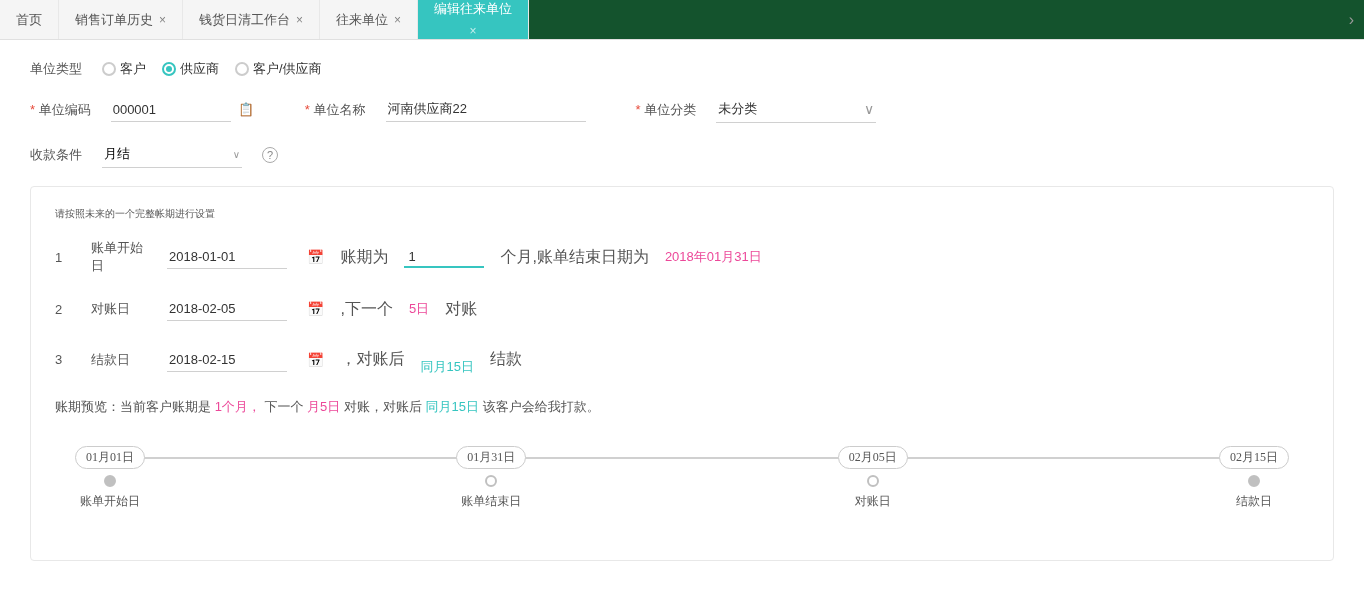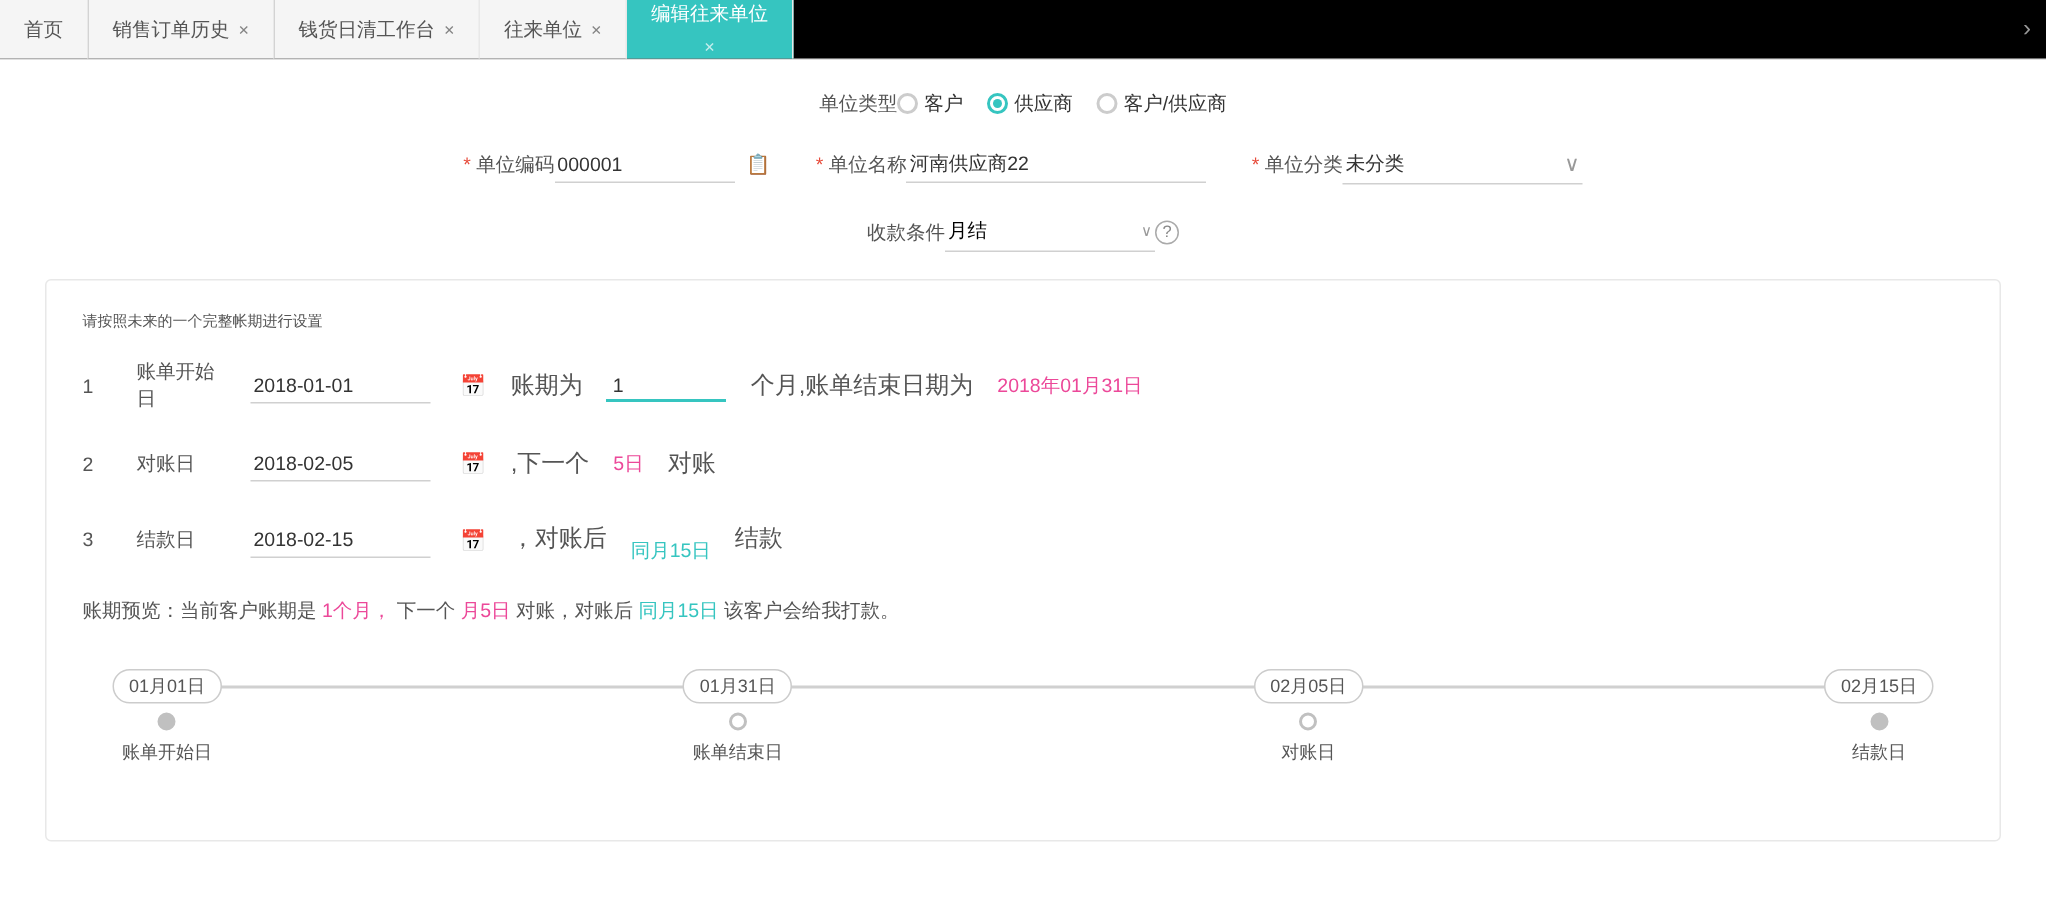--- a/index.html
+++ b/index.html
@@ -2,21 +2,21 @@
 <html><head>
   <meta charset="utf-8">
   <style>
     * { box-sizing: border-box; margin: 0; padding: 0; }
     body { font-family: 'Microsoft YaHei', Arial, sans-serif; font-size: 13px; color: #333; background: #f5f5f5; }
 
     
     .tabs-bar {
       display: flex;
       align-items: stretch;
-      background: #000000;
+      background: #14532d;
       border-bottom: 1px solid #e0e0e0;
       height: 40px;
     }
     .tab-item {
       display: flex;
       align-items: center;
       padding: 0 16px;
       cursor: pointer;
       font-size: 13px;
       color: #555;
@@ -51,21 +51,21 @@
       background: #fff;
       padding: 20px 30px;
       min-height: calc(100vh - 40px);
     }
 
     
     .form-row {
       display: flex;
       align-items: center;
       margin-bottom: 18px;
-      justify-content: center;
+      gap: 20px;
     }
     .form-label {
       color: #555;
       white-space: nowrap;
       font-size: 13px;
     }
     .form-label.required::before {
       content: '* ';
       color: #e74c3c;
     }
@@ -211,20 +211,21 @@
       color: #555;
       margin-bottom: 20px;
     }
 
     
     .timeline-wrapper {
       position: relative;
       display: flex;
       align-items: flex-end;
       padding: 10px 20px 30px;
+      font-family: Liberation Serif, serif;
     }
     .timeline-line {
       position: absolute;
       top: 21px;
       left: 40px;
       right: 40px;
       height: 2px;
       background: #d0d0d0;
     }
     .timeline-points {

